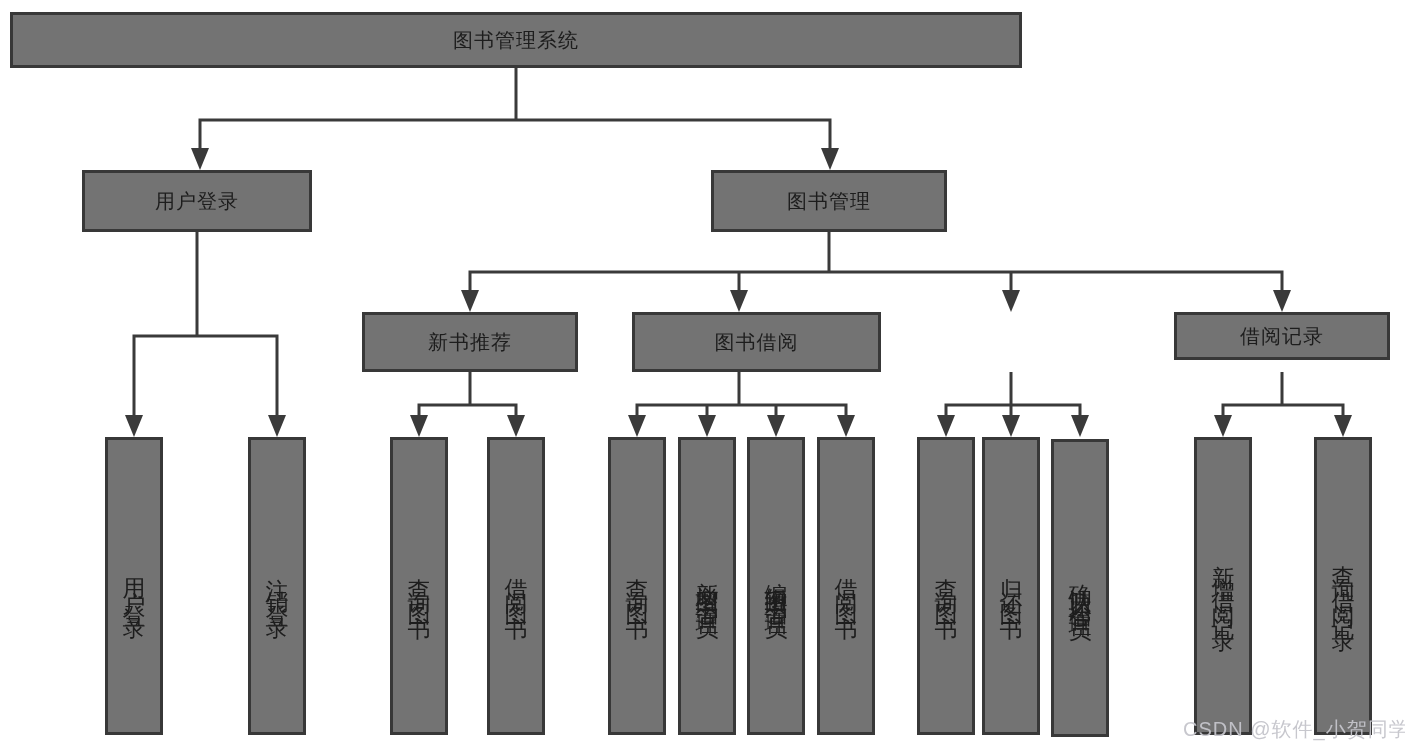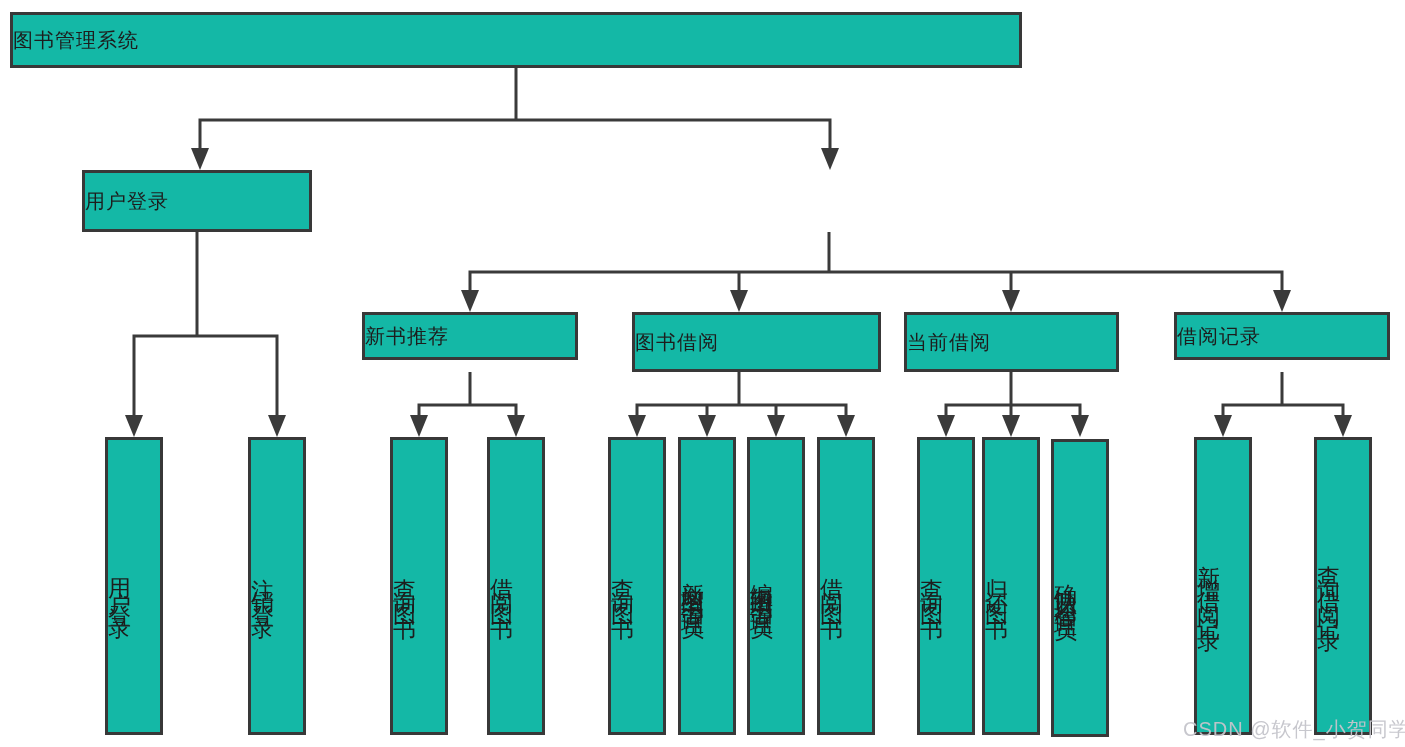--- a/index.html
+++ b/index.html
@@ -19,25 +19,26 @@
   #connectors {
     position: absolute;
     left: 0;
     top: 0;
     width: 1405px;
     height: 747px;
     pointer-events: none;
   }
   .box {
     position: absolute;
-    background: #14b8a6;
+    background: #737373;
     border: 3px solid #383838;
     box-sizing: border-box;
     display: flex;
     align-items: center;
+    justify-content: center;
     z-index: 2;
   }
   .box.h .lbl {
     font-size: 20px;
     letter-spacing: 1px;
     white-space: nowrap;
   }
   .box.v .lbl {
     writing-mode: vertical-rl;
     text-orientation: mixed;
@@ -105,29 +106,29 @@
     </g>
   </svg>
 
   <div class="box h" style="left:10px;top:12px;width:1012px;height:56px">
     <span class="lbl">图书管理系统</span>
   </div>
 
   <div class="box h" style="left:82px;top:170px;width:230px;height:62px">
     <span class="lbl">用户登录</span>
   </div>
+  <div class="box h" style="left:711px;top:170px;width:236px;height:62px">
+    <span class="lbl">图书管理</span>
+  </div>
 
-  <div class="box h" style="left:362px;top:312px;width:216px;height:48px">
+  <div class="box h" style="left:362px;top:312px;width:216px;height:60px">
     <span class="lbl">新书推荐</span>
   </div>
   <div class="box h" style="left:632px;top:312px;width:249px;height:60px">
     <span class="lbl">图书借阅</span>
-  </div>
-  <div class="box h" style="left:904px;top:312px;width:215px;height:60px">
-    <span class="lbl">当前借阅</span>
   </div>
   <div class="box h" style="left:1174px;top:312px;width:216px;height:48px">
     <span class="lbl">借阅记录</span>
   </div>
 
   <div class="box v" style="left:105px;top:437px;width:58px;height:298px">
     <span class="lbl">用户登录</span>
   </div>
   <div class="box v" style="left:248px;top:437px;width:58px;height:298px">
     <span class="lbl">注销登录</span>

